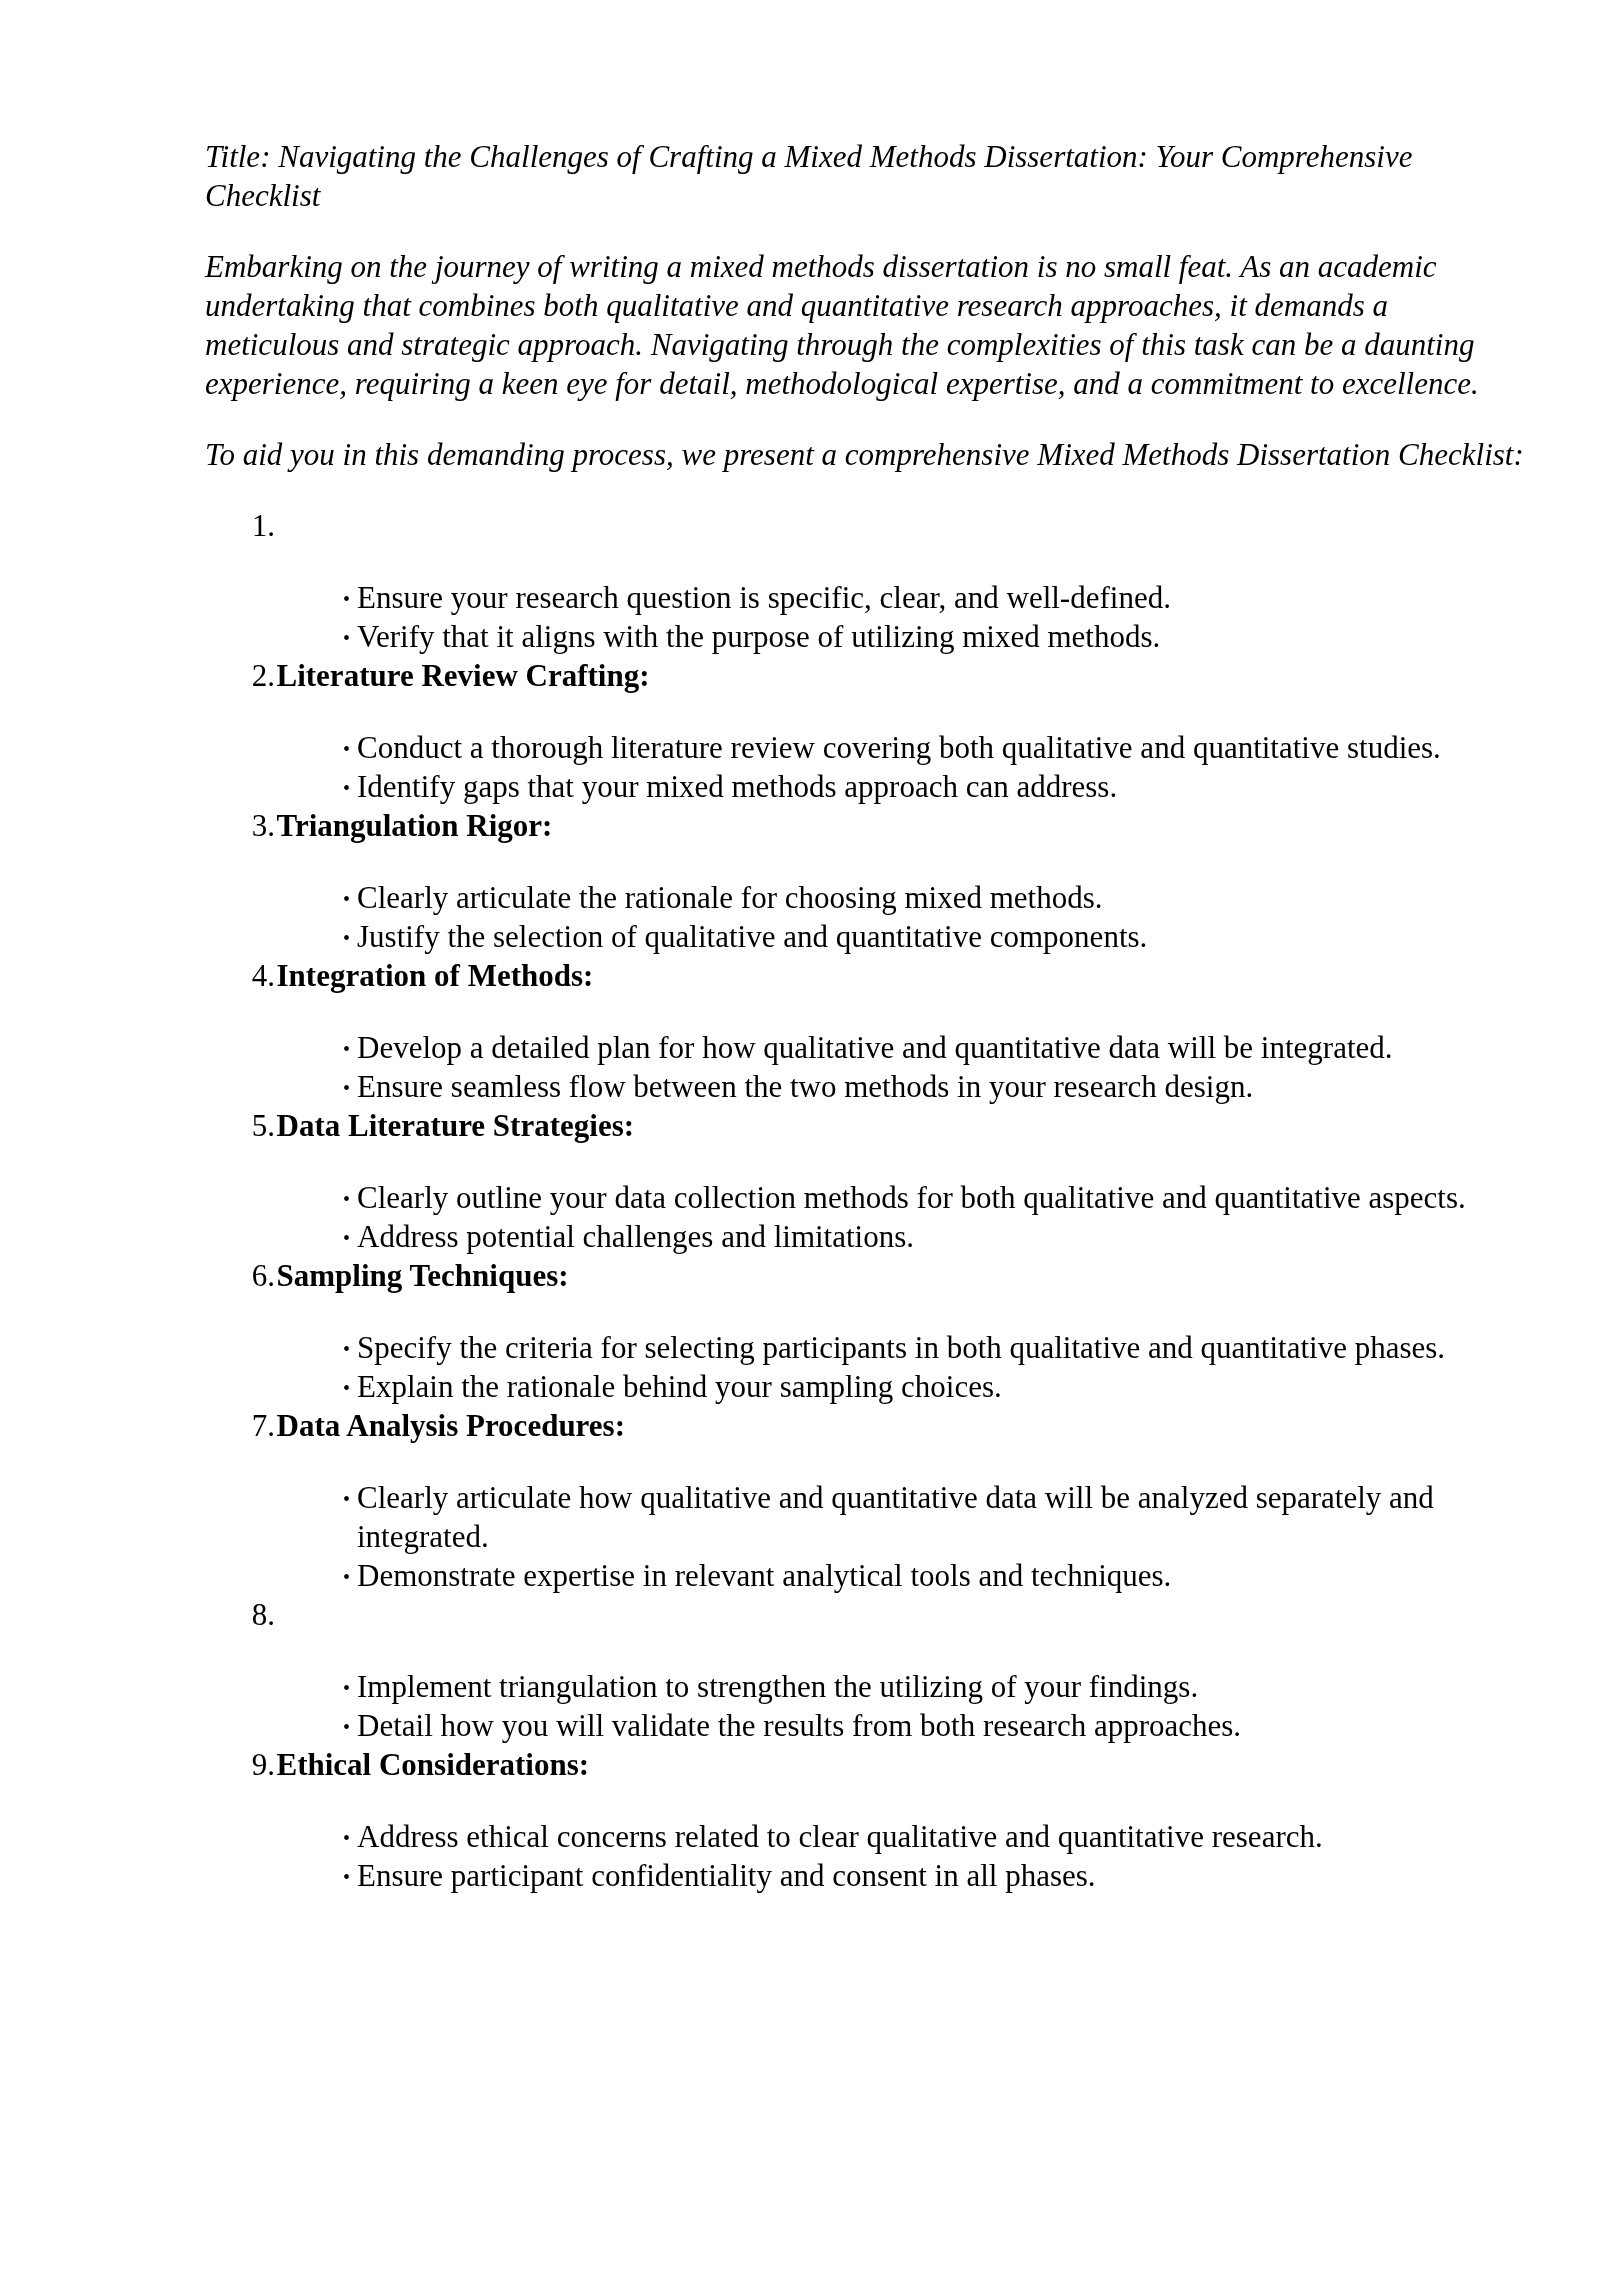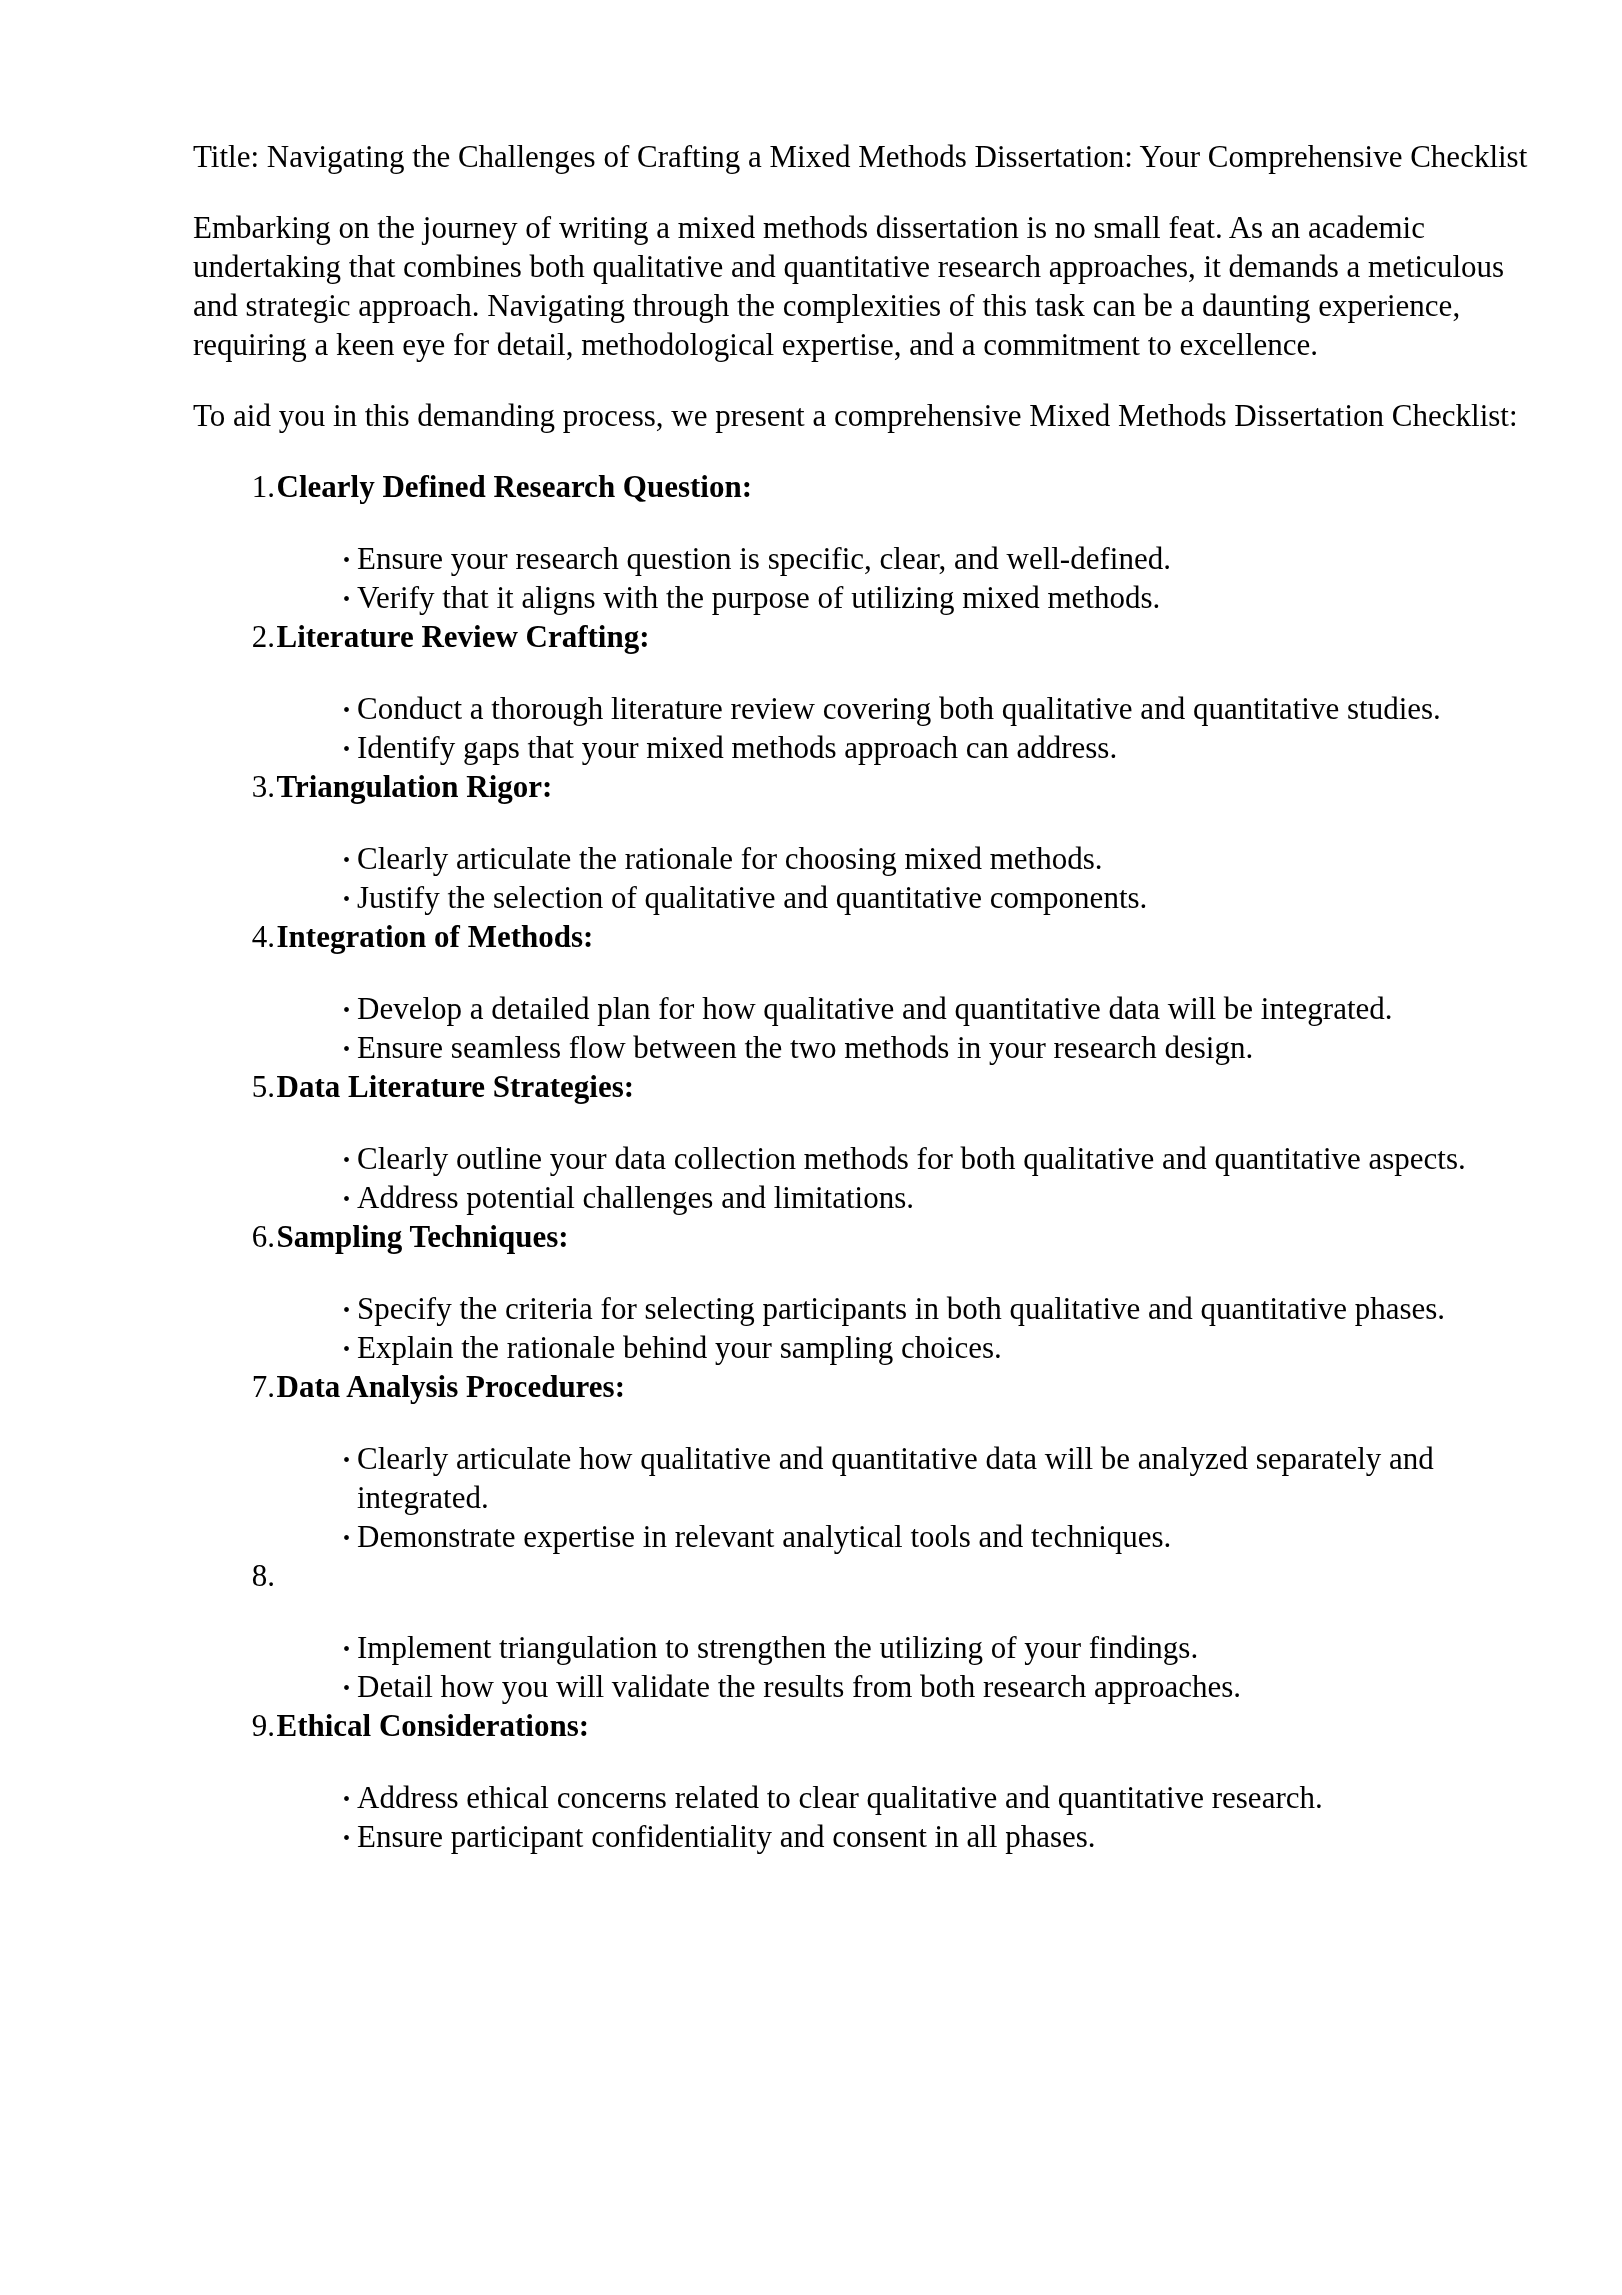--- a/index.html
+++ b/index.html
@@ -17,21 +17,22 @@
     }
     .page {
       position: absolute;
       left: 193px;
       top: 137px;
       width: 1335px;
       font-size: 31px;
       line-height: 39px;
     }
     .para {
-      margin: 0 0 32px 0;
+      margin: 0 0 32px 12px;
+      font-style: italic;
     }
     .checklist {
       margin: 0;
       padding: 0;
       list-style: none;
     }
     .check-item {
       margin: 0;
     }
     .item-head {
@@ -86,21 +87,20 @@
 <div class="page">
   <p class="para">Title: Navigating the Challenges of Crafting a Mixed Methods Dissertation: Your Comprehensive Checklist</p>
   <p class="para">Embarking on the journey of writing a mixed methods dissertation is no small feat. As an academic undertaking that combines both qualitative and quantitative research approaches, it demands a meticulous and strategic approach. Navigating through the complexities of this task can be a daunting experience, requiring a keen eye for detail, methodological expertise, and a commitment to excellence.</p>
   <p class="para">To aid you in this demanding process, we present a comprehensive Mixed Methods Dissertation Checklist:</p>
 
   <ol class="checklist">
 
     <li class="check-item">
       <div class="item-head">
         <span class="item-num"><span class="item-num-inner">1.</span></span>
-        <span class="item-title">Clearly Defined Research Question:</span>
       </div>
       <ul class="sub-list">
         <li class="sub-item">
             <span class="bullet">•</span>
             <span class="sub-text">Ensure your research question is specific, clear, and well-defined.</span>
           </li>
         <li class="sub-item">
             <span class="bullet">•</span>
             <span class="sub-text">Verify that it aligns with the purpose of utilizing mixed methods.</span>
           </li>

